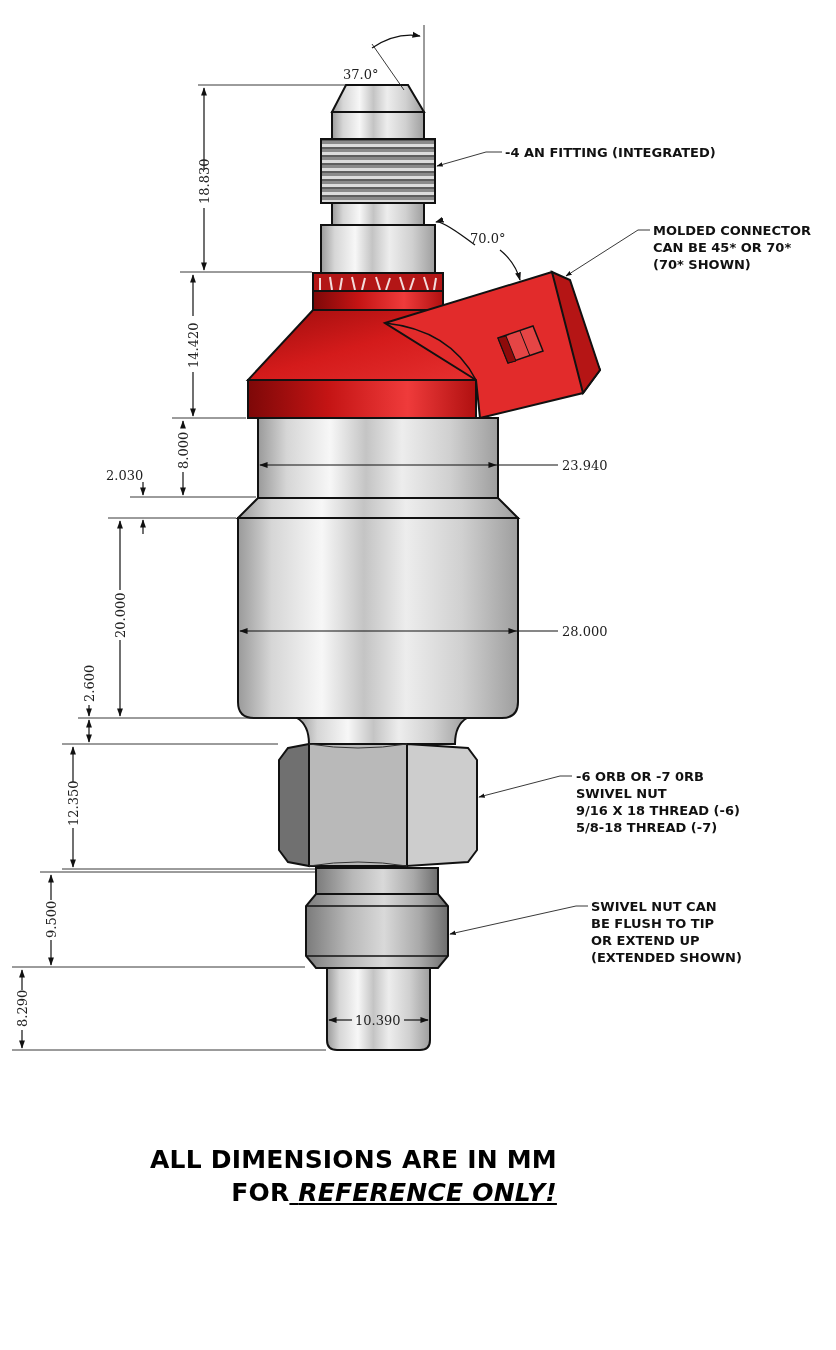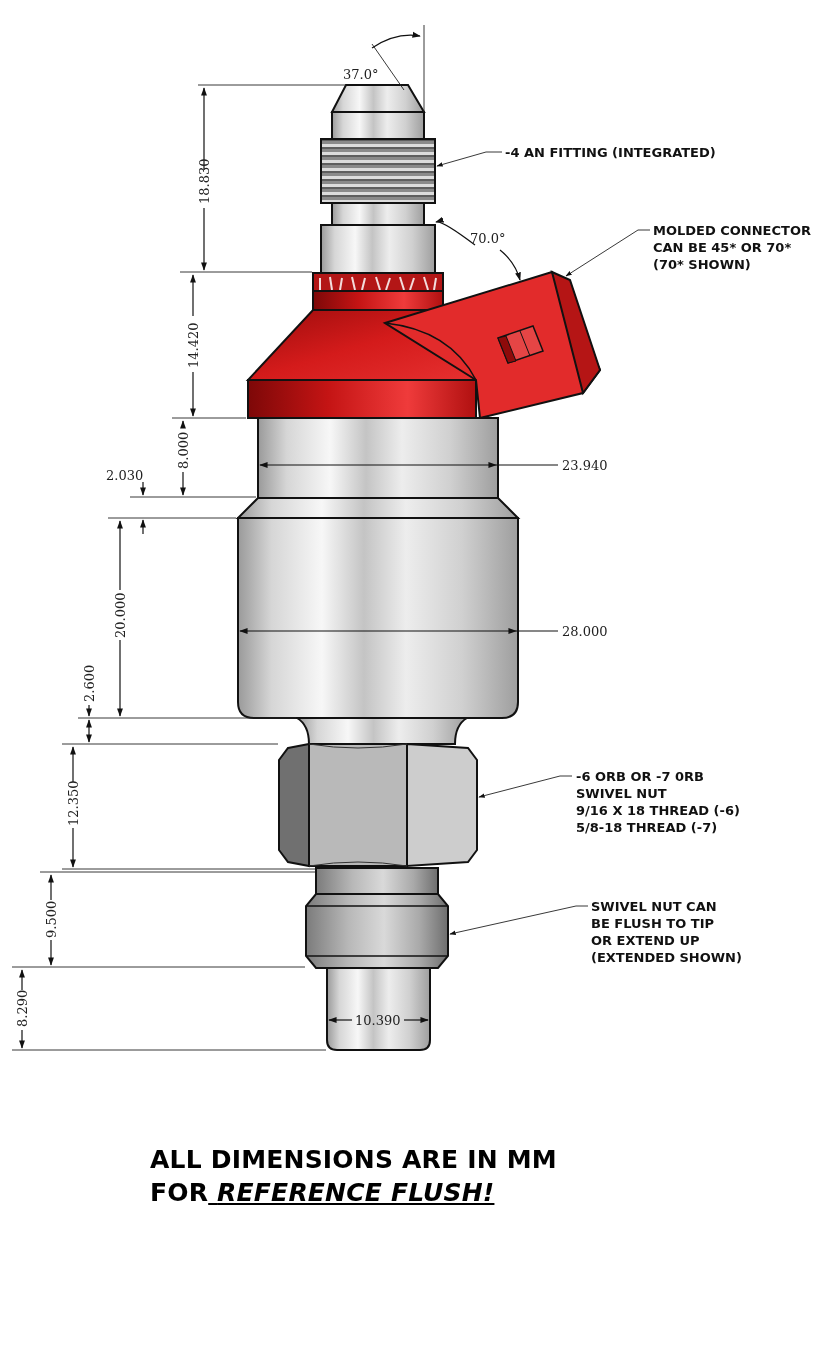--- a/index.html
+++ b/index.html
@@ -3,21 +3,21 @@
   <meta charset="utf-8">
   <style>
     html, body { margin: 0; padding: 0; background: #ffffff; }
     body { width: 836px; height: 1350px; position: relative; overflow: hidden; font-family: "DejaVu Sans", sans-serif; }
     #drawing { position: absolute; left: 0; top: 0; width: 836px; height: 1350px; }
     .dim { font-family: "DejaVu Serif", "Liberation Serif", serif; font-size: 13px; fill: #222; }
     .note { font-family: "DejaVu Sans", sans-serif; font-weight: bold; font-size: 13px; fill: #111; }
     .ln { stroke: #111; stroke-width: 1.2; fill: none; }
     .thin { stroke: #222; stroke-width: 0.9; fill: none; }
     .ol { stroke: #111; stroke-width: 2; }
-    .footer { position: absolute; left: 150px; top: 1143px; font-family: "DejaVu Sans", sans-serif; font-weight: bold; font-size: 25px; line-height: 33px; color: #000; letter-spacing: 0.2px; }
+    .footer { position: absolute; left: 150px; top: 1143px; font-family: "DejaVu Sans", sans-serif; font-weight: bold; font-size: 25px; line-height: 33px; color: #000; letter-spacing: 0.2px; text-align: right; }
     .footer .ref { font-style: italic; text-decoration: underline; }
     .footer .sp { text-decoration: underline; }
   </style>
 </head>
 <body>
 
 <svg id="drawing" viewBox="0 0 836 1350" xmlns="http://www.w3.org/2000/svg">
   <defs>
     <linearGradient id="metal" x1="0" x2="1" y1="0" y2="0">
       <stop offset="0" stop-color="#9a9a9a"></stop>
@@ -218,14 +218,14 @@
   <g>
     <text class="note" x="591" y="911">SWIVEL NUT CAN</text>
     <text class="note" x="591" y="928">BE FLUSH TO TIP</text>
     <text class="note" x="591" y="945">OR EXTEND UP</text>
     <text class="note" x="591" y="962">(EXTENDED SHOWN)</text>
   </g>
 </svg>
 
 <div class="footer">
   <div>ALL DIMENSIONS ARE IN MM</div>
-  <div><span>FOR</span><span class="sp"> </span><span class="ref">REFERENCE FLUSH!</span></div>
+  <div><span>FOR</span><span class="sp"> </span><span class="ref">REFERENCE ONLY!</span></div>
 </div>
 
 </body></html>

